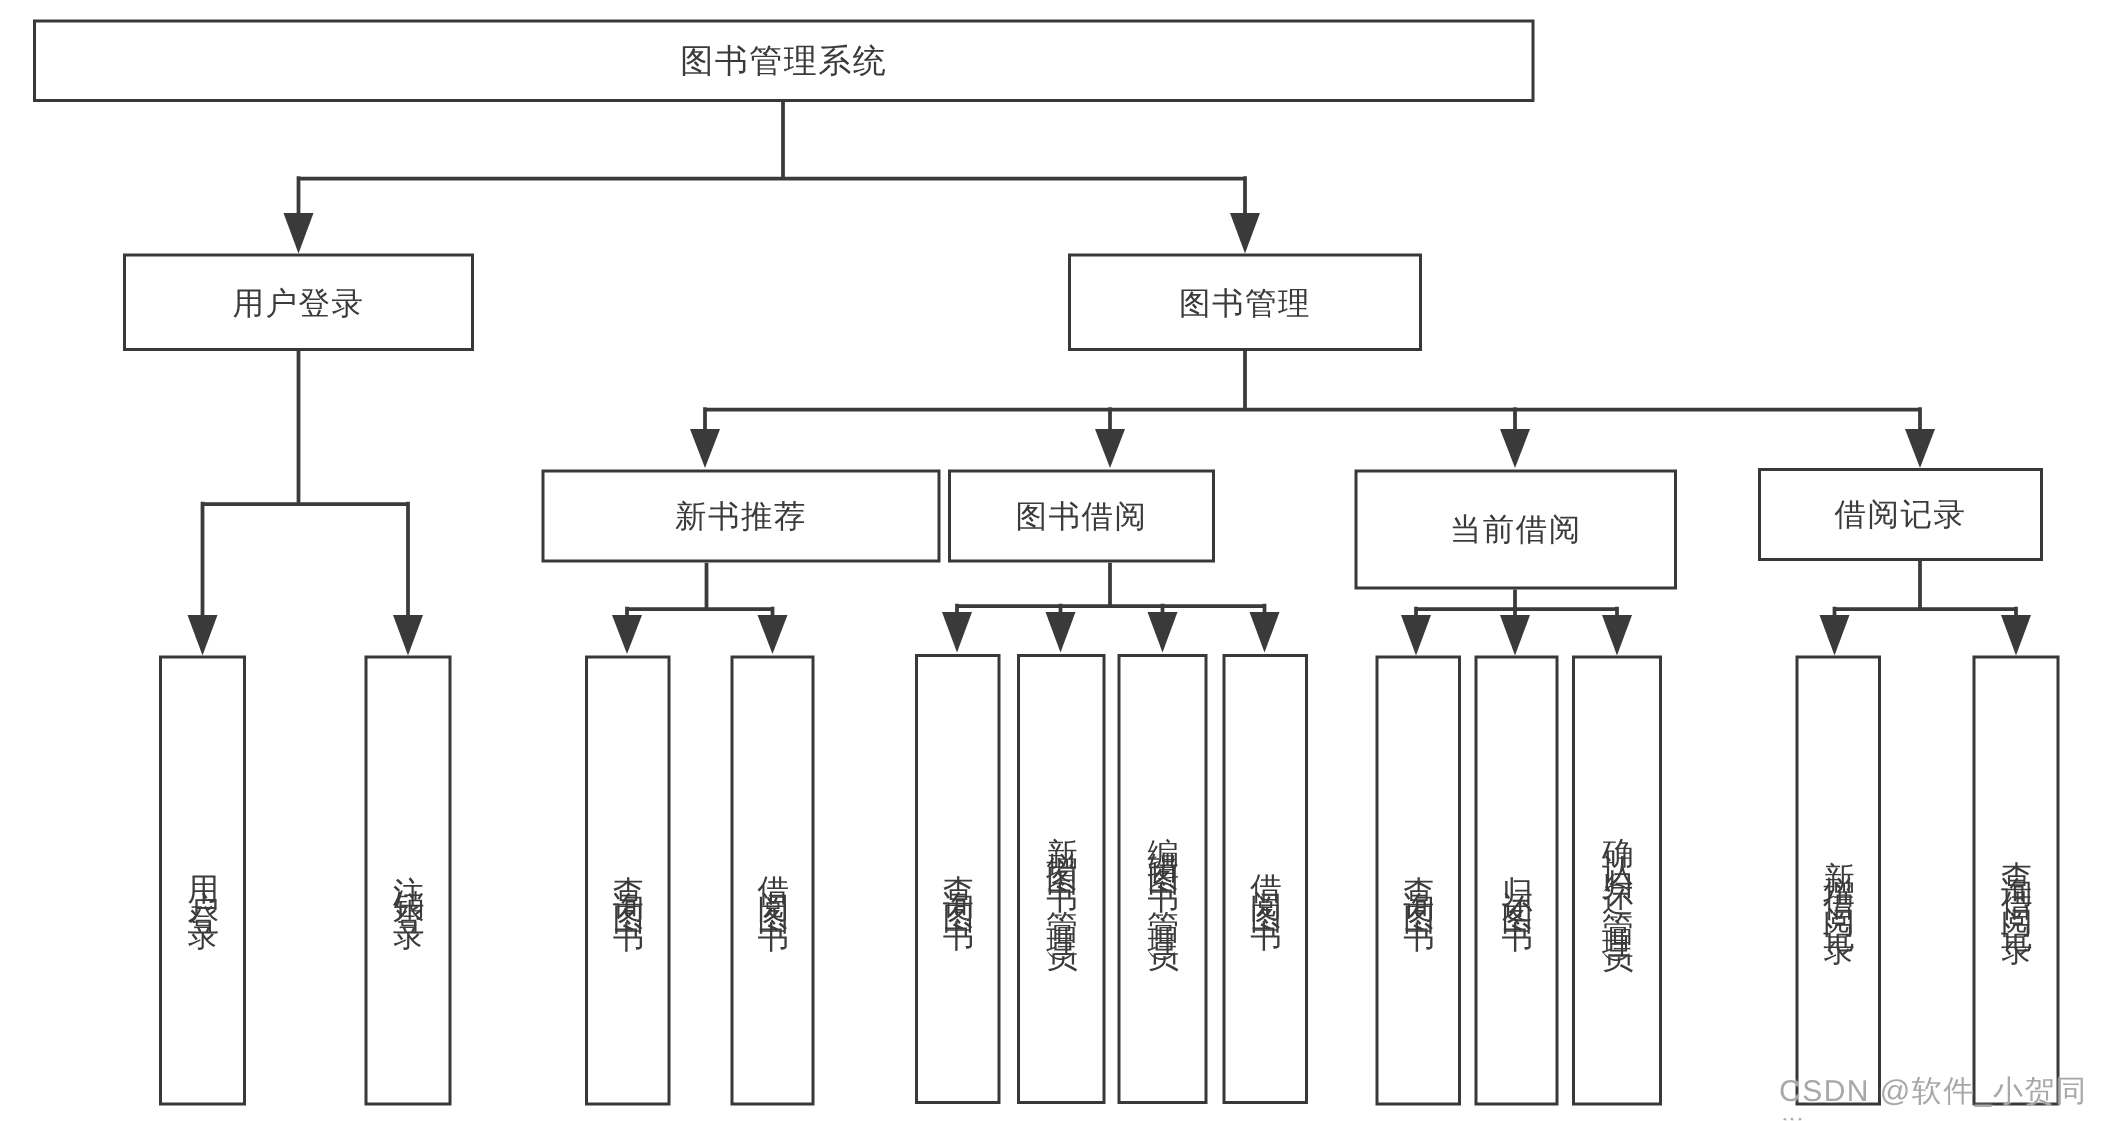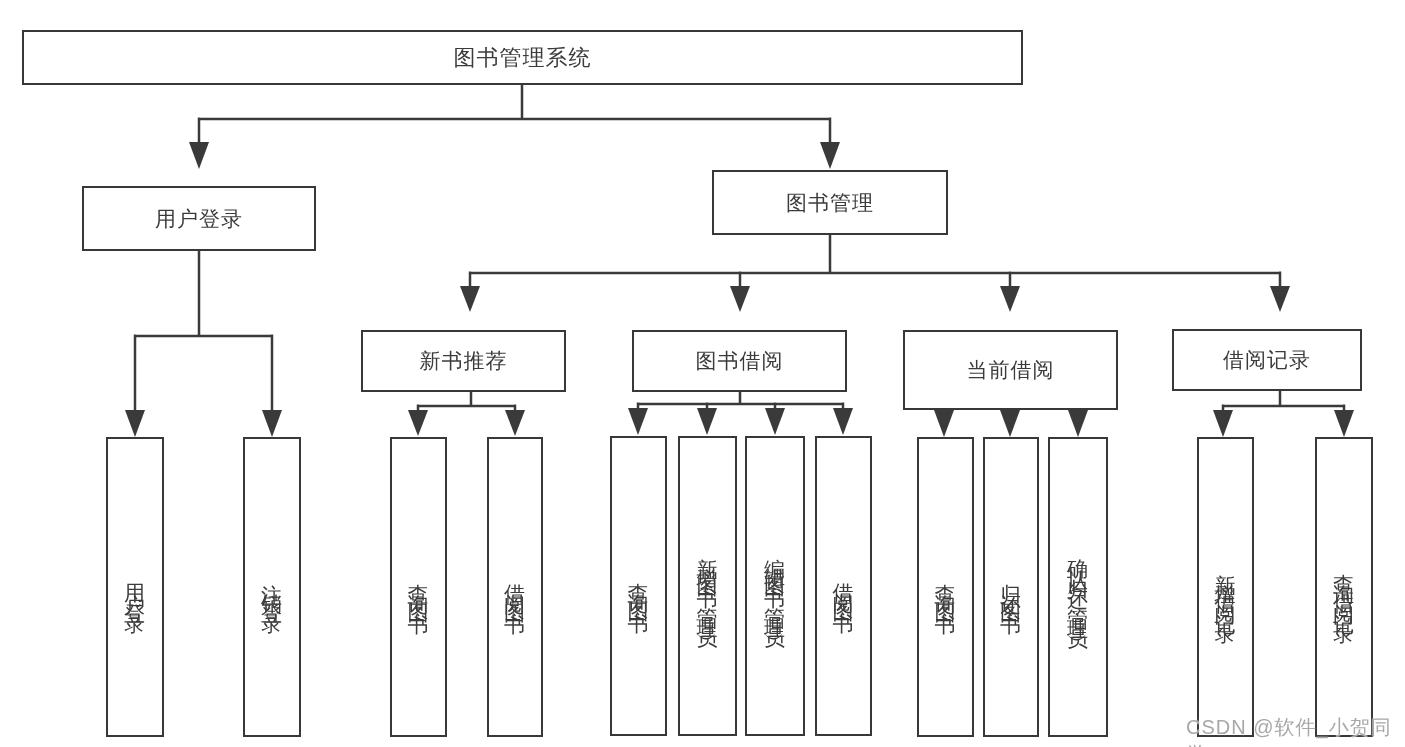--- a/index.html
+++ b/index.html
@@ -22,21 +22,20 @@
   .connector-svg polygon{fill:var(--c-line);stroke:none;}
   .hbox{
     position:absolute;
     box-sizing:border-box;
     border:2px solid var(--c-border);
     background:var(--c-background);
     display:flex;align-items:center;justify-content:center;
     color:var(--c-text);
     font-size:21px;
     letter-spacing:1px;
-    margin-top:17px;
   }
   .hbox.root{font-size:22px;}
   .vbox{
     position:absolute;
     box-sizing:border-box;
     border:2px solid var(--c-border);
     background:var(--c-background);
     height:300px;
     display:flex;align-items:center;justify-content:center;
   }
@@ -101,28 +100,28 @@
     </g>
   </svg>
 
   <div class="hbox root" style="left:22px;top:13px;width:1001px;height:55px">
     <span>图书管理系统</span>
   </div>
 
   <div class="hbox" style="left:82px;top:169px;width:234px;height:65px">
     <span>用户登录</span>
   </div>
-  <div class="hbox" style="left:712px;top:153px;width:236px;height:65px">
+  <div class="hbox" style="left:712px;top:169px;width:236px;height:65px">
     <span>图书管理</span>
   </div>
 
-  <div class="hbox" style="left:361px;top:313px;width:205px;height:62px">
+  <div class="hbox" style="left:361px;top:313px;width:266px;height:62px">
     <span>新书推荐</span>
   </div>
-  <div class="hbox" style="left:632px;top:313px;width:215px;height:62px">
+  <div class="hbox" style="left:632px;top:313px;width:178px;height:62px">
     <span>图书借阅</span>
   </div>
   <div class="hbox" style="left:903px;top:313px;width:215px;height:80px">
     <span>当前借阅</span>
   </div>
   <div class="hbox" style="left:1172px;top:312px;width:190px;height:62px">
     <span>借阅记录</span>
   </div>
 
   <div class="vbox" style="left:106px;top:437px;width:58px">

